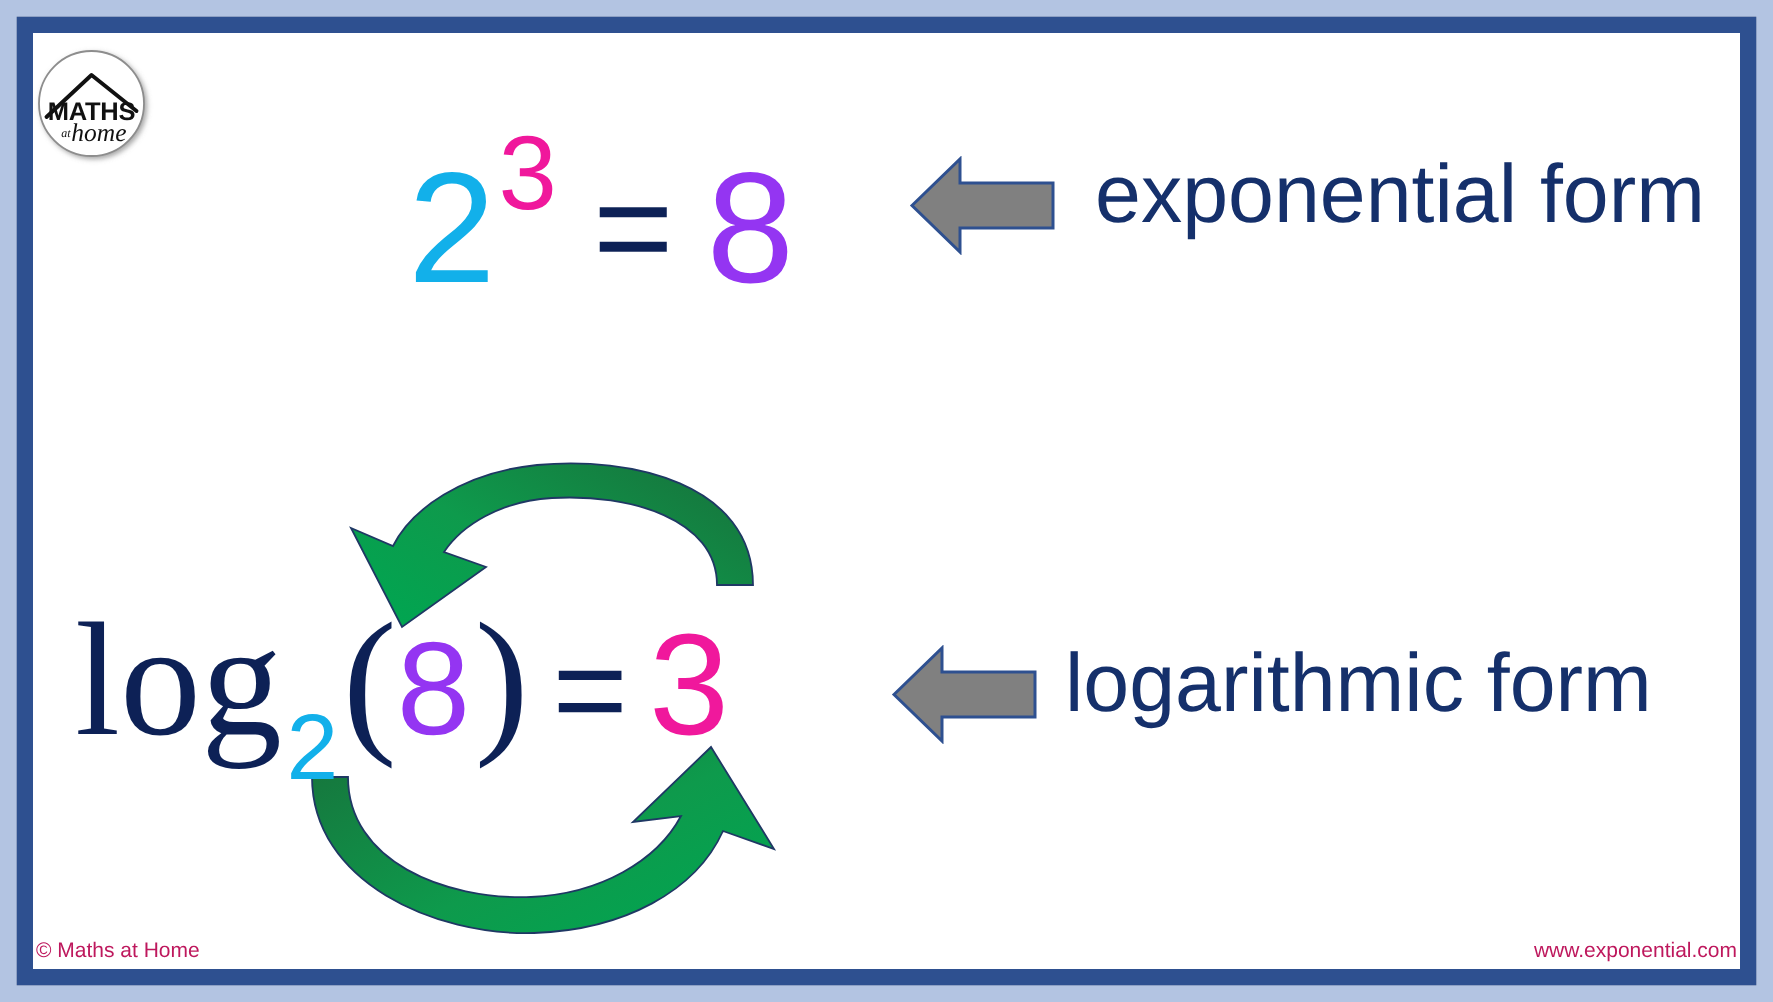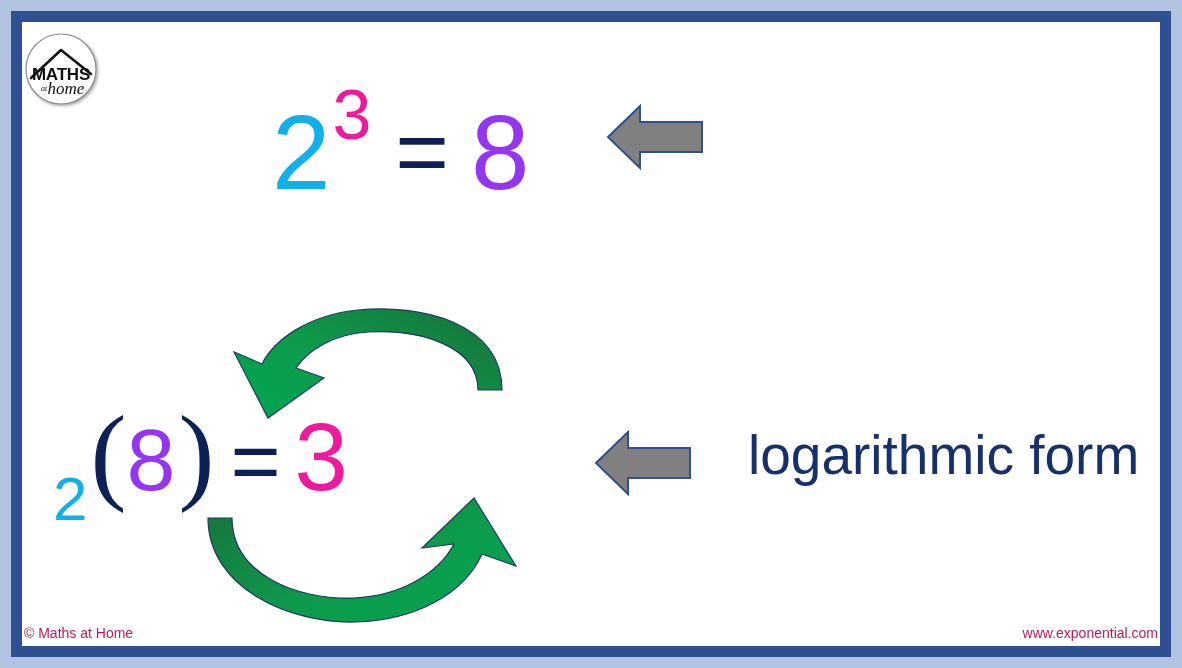--- a/index.html
+++ b/index.html
@@ -226,20 +226,21 @@
         <span class="eq-sign">=</span>
         <span class="res8">8</span>
       </div>
 
       <div class="gray-arrow" style="left:334px; top:32px;">
         <svg width="98" height="66" viewBox="0 0 98 66" xmlns="http://www.w3.org/2000/svg">
           <path d="M2 33 L34 2 L34 18 L96 18 L96 48 L34 48 L34 64 Z" fill="#808080" stroke="#2e5090" stroke-width="2" stroke-linejoin="miter"></path>
         </svg>
       </div>
 
+      <div class="form-label" style="left:458px; top:30px;">exponential form</div>
     </div>
 
     <div class="log-row">
 
       <div class="green-cycle">
         <svg width="400" height="330" viewBox="0 0 400 330" xmlns="http://www.w3.org/2000/svg">
           <defs>
             <linearGradient id="gradTop" x1="1" y1="0.2" x2="0" y2="0.9">
               <stop offset="0%" stop-color="#16763D"></stop>
               <stop offset="55%" stop-color="#0E9A4C"></stop>
@@ -270,34 +271,35 @@
                    L 302 196
                    L 250 246
                    L 282 242
                    C 266 272, 228 294, 182 296
                    C 124 298, 60 272, 60 216
                    Z" fill="url(#gradBot)" stroke="#1F3864" stroke-width="1.2"></path>
         </svg>
       </div>
 
       <div class="log-eq">
+        <span class="log-word">log</span>
         <span class="log-sub">2</span>
         <span class="paren">(</span>
         <span class="arg8">8</span>
         <span class="paren">)</span>
         <span class="log-eqsign">=</span>
         <span class="log-res">3</span>
       </div>
 
       <div class="gray-arrow" style="left:572px; top:128px;">
         <svg width="98" height="66" viewBox="0 0 98 66" xmlns="http://www.w3.org/2000/svg">
           <path d="M2 33 L34 2 L34 18 L96 18 L96 48 L34 48 L34 64 Z" fill="#808080" stroke="#2e5090" stroke-width="2" stroke-linejoin="miter"></path>
         </svg>
       </div>
 
-      <div class="form-label" style="left:726px; top:126px;text-align:center;">logarithmic form</div>
+      <div class="form-label" style="left:688px; top:126px;text-align:center;">logarithmic form</div>
     </div>
 
     <div class="footer-left">© Maths at Home</div>
     <div class="footer-right">www.exponential.com</div>
 
   </div>
 </div>
 
 </body></html>

